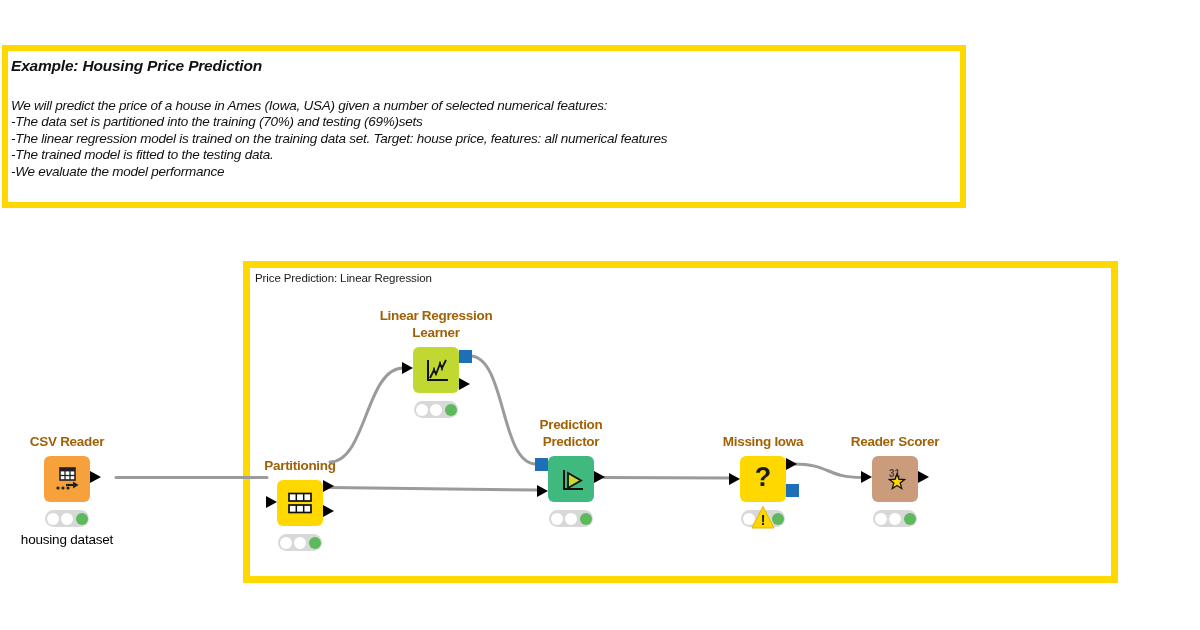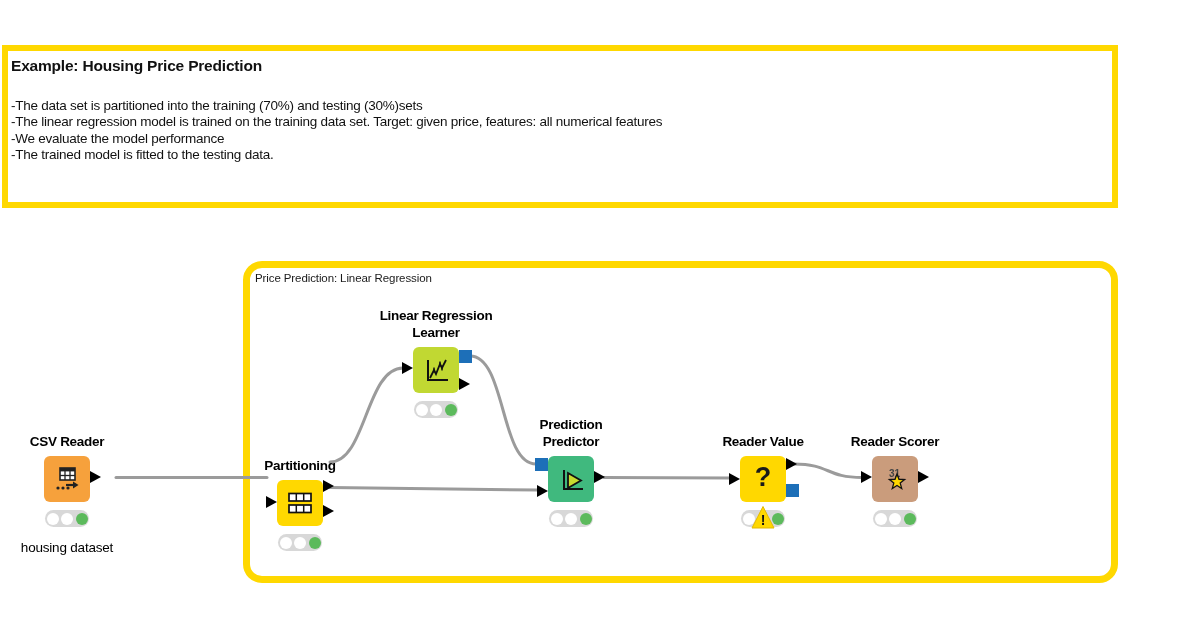--- a/index.html
+++ b/index.html
@@ -6,45 +6,45 @@
   html,body { margin:0; padding:0; }
   body {
     width:1200px; height:630px; position:relative; overflow:hidden;
     background:#ffffff;
     font-family:"Liberation Sans", sans-serif;
     color:#111;
   }
 
   
   .anno-box { position:absolute; background:#fff; border:6px solid #FFD800; z-index:0; }
-  .anno-top { left:2px; top:45px; width:1116px; height:163px; padding:2px 14px 0 3px; }
+  .anno-top { left:2px; top:45px; width:964px; height:163px; padding:2px 14px 0 3px;font-style:italic; }
   .anno-title { font-size:15.5px; font-weight:bold; letter-spacing:-0.2px; margin-top:4px; }
   .anno-body { margin-top:23px; font-size:13.5px; line-height:16.4px; letter-spacing:-0.25px; }
-  .anno-wf { left:243px; top:261px; width:875px; height:322px; border-width:7px;border-radius:19px; }
+  .anno-wf { left:243px; top:261px; width:875px; height:322px; border-width:7px; }
   .anno-wf-label { margin:4px 0 0 5px; font-size:11.5px; color:#1a1a1a; letter-spacing:-0.1px; }
 
   
   svg.wires { position:absolute; left:0; top:0; width:1200px; height:630px; z-index:1; }
   svg.wires path { fill:none; stroke:#9B9B9B; stroke-width:3; stroke-linecap:round; }
 
   
   .node { position:absolute; width:46px; height:46px; z-index:2; }
   .node-square {
     width:46px; height:46px; border-radius:6px;
     display:flex; align-items:center; justify-content:center;
   }
   .node-label {
     position:absolute; bottom:52px; left:50%; transform:translateX(-50%);
     width:230px; text-align:center;
     font-size:13.5px; font-weight:bold; line-height:16.5px;
-    letter-spacing:-0.3px; white-space:pre-line; color:#000000;
+    letter-spacing:-0.3px; white-space:pre-line; color:#a16207;
   }
   .node-comment {
     position:absolute; top:76px; left:50%; transform:translateX(-50%);
-    white-space:nowrap; font-size:13.5px; letter-spacing:-0.2px; color:#000;margin-top:8px;
+    white-space:nowrap; font-size:13.5px; letter-spacing:-0.2px; color:#000;
   }
   .port { position:absolute; }
   .tri {
     width:0; height:0;
     border-top:6.5px solid transparent; border-bottom:6.5px solid transparent;
     border-left:11px solid #000;
   }
   .sq { width:13px; height:13px; background:#1D6FB8; }
 
   .traffic-light {
@@ -56,24 +56,25 @@
   .warn-tri { position:absolute; top:49px; left:50%; transform:translateX(-50%); z-index:3; }
 
   .qmark { font-size:27px; font-weight:bold; color:#1a1a1a; line-height:1; padding-bottom:3px; }
 </style>
 </head>
 <body>
 
 <div class="anno-box anno-top" style="border-color: rgb(255, 216, 0);">
   <div class="anno-title">Example: Housing Price Prediction</div>
   <div class="anno-body">
-    <div>-The data set is partitioned into the training (70%) and testing (30%)sets</div>
-    <div>-The linear regression model is trained on the training data set. Target: given price, features: all numerical features</div>
+    <div>We will predict the price of a house in Ames (Iowa, USA) given a number of selected numerical features:</div>
+    <div>-The data set is partitioned into the training (70%) and testing (69%)sets</div>
+    <div>-The linear regression model is trained on the training data set. Target: house price, features: all numerical features</div>
+    <div>-The trained model is fitted to the testing data.</div>
     <div>-We evaluate the model performance</div>
-    <div>-The trained model is fitted to the testing data.</div>
   </div>
 </div>
 
 <div class="anno-box anno-wf" style="border-color: rgb(255, 216, 0);">
   <div class="anno-wf-label">Price Prediction: Linear Regression</div>
 </div>
 
 <svg class="wires">
   <path d="M116,477.5 L267,477.5" style="stroke: rgb(155, 155, 155);"></path>
   <path d="M330,462 C366,462 366,368 403,368" style="stroke: rgb(155, 155, 155);"></path>
@@ -165,21 +166,21 @@
   <div class="port tri" style="left:-11px;top:28.5px"></div>
   <div class="port tri" style="right:-11px;top:15px"></div>
   <div class="traffic-light">
     <span class="light"></span>
     <span class="light"></span>
     <span class="light" style="background-color: rgb(92, 186, 92);"></span>
   </div>
 </div>
 
 <div class="node" style="left:740px;top:456px">
-  <div class="node-label">Reader Value</div>
+  <div class="node-label">Missing Iowa</div>
   <div class="node-square" style="background-color: rgb(255, 216, 0);">
     <div class="qmark">?</div>
   </div>
   <div class="port tri" style="left:-11px;top:16.5px"></div>
   <div class="port tri" style="right:-11px;top:1.5px"></div>
   <div class="port sq" style="right: -13px; top: 28px; background-color: rgb(29, 111, 184);"></div>
   <div class="traffic-light">
     <span class="light"></span>
     <span class="light"></span>
     <span class="light" style="background-color: rgb(92, 186, 92);"></span>

